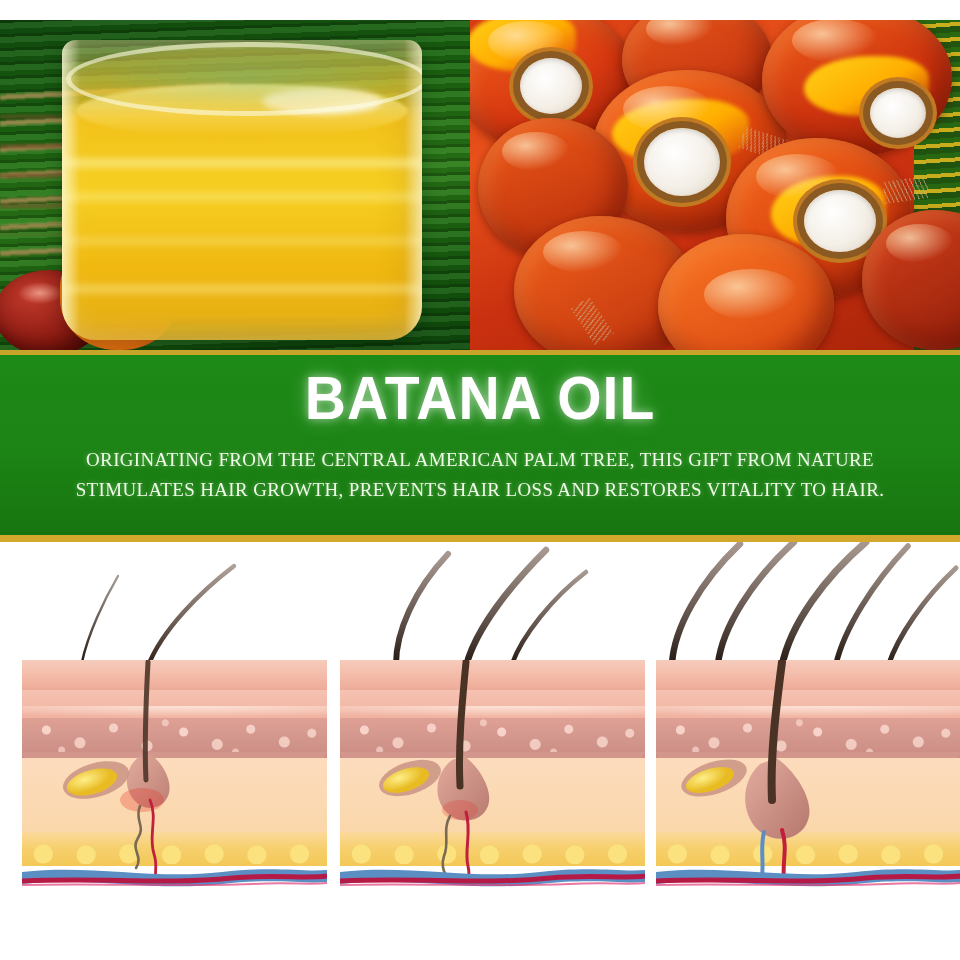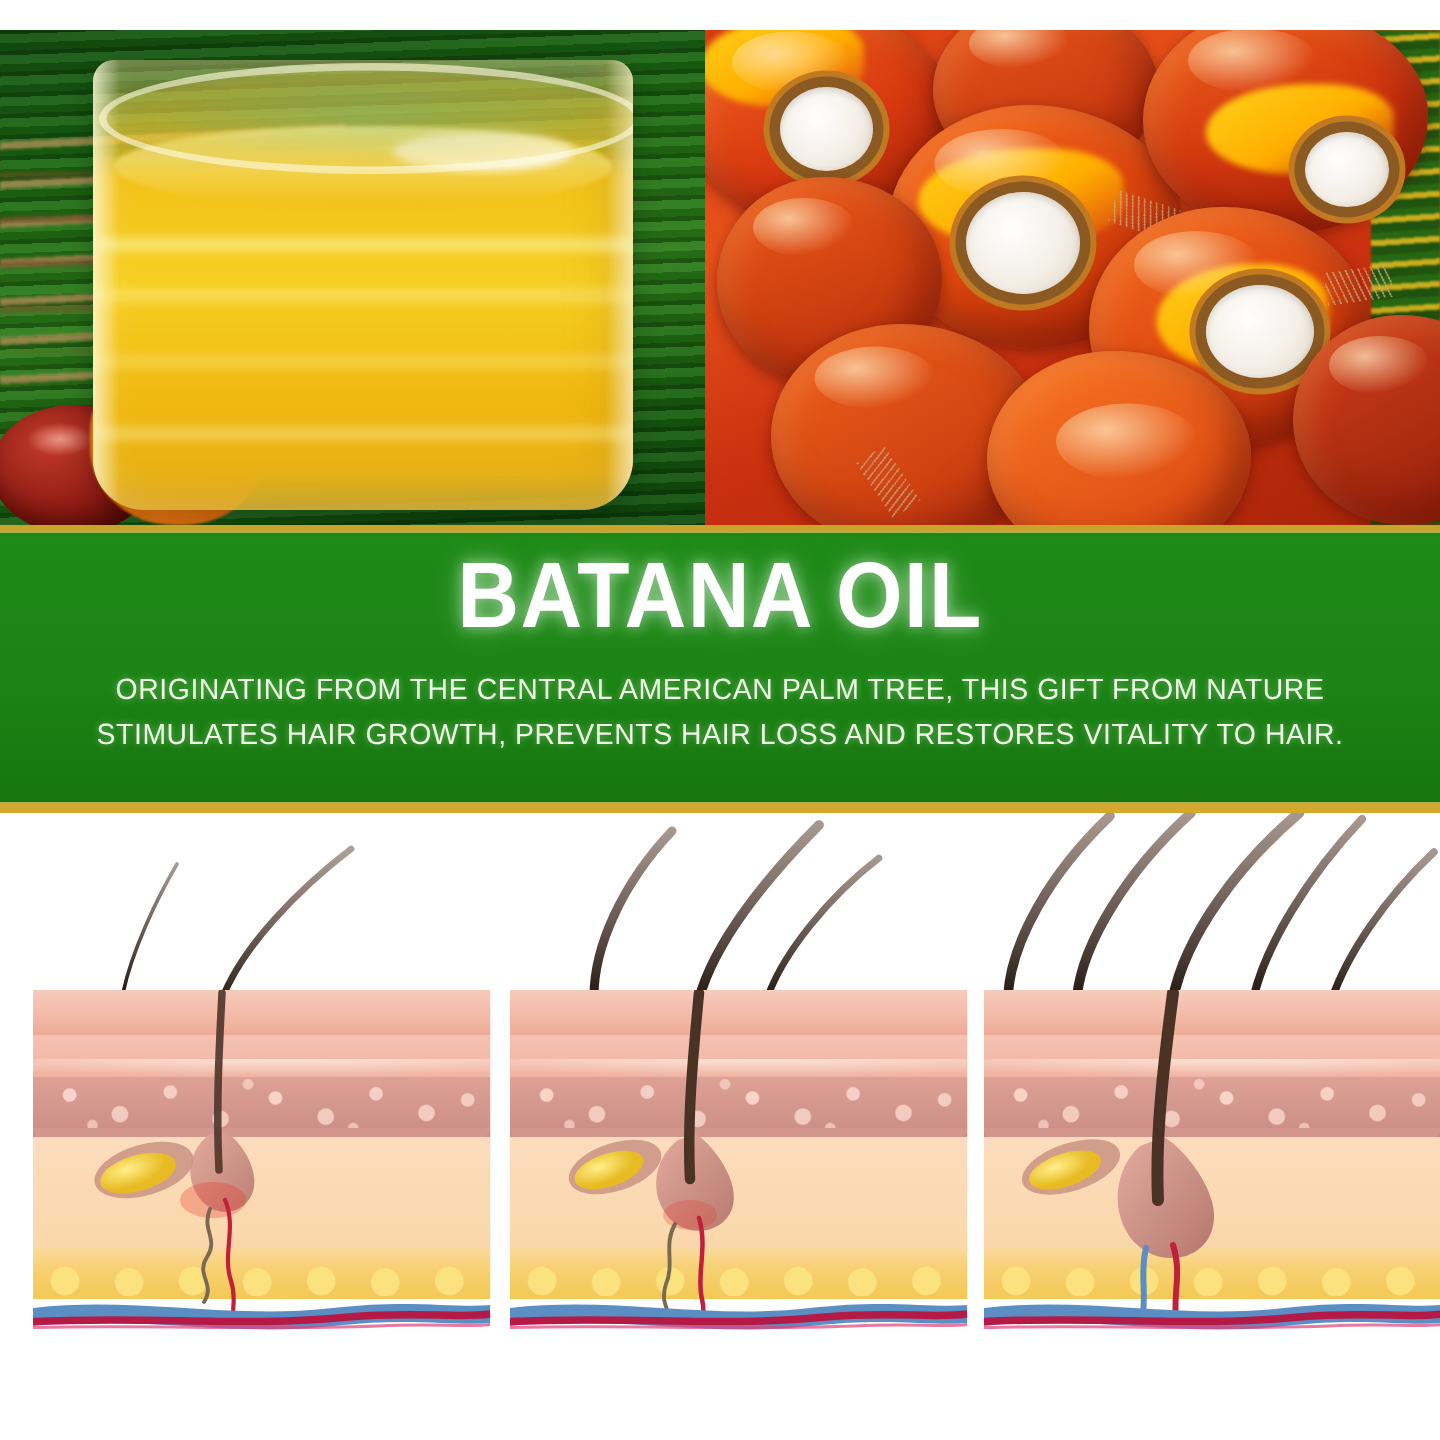--- a/index.html
+++ b/index.html
@@ -95,21 +95,21 @@
   .banner{position:absolute;left:0;top:330px;width:960px;height:192px;
      background:linear-gradient(180deg,#1e8a17 0%,#1c8315 55%,#17750f 100%);
      border-top:5px solid #c9a42a;border-bottom:7px solid #d3a82c;
      box-sizing:border-box;text-align:center;}
   .banner-title{margin:0;padding-top:12px;
      font-size:62px;line-height:1;font-weight:bold;letter-spacing:1px;
      color:#ffffff;
      font-family:"Liberation Sans","DejaVu Sans",sans-serif;
      transform:scaleX(.92);
      text-shadow:0 0 10px rgba(255,255,255,.55),0 0 22px rgba(200,255,200,.35);}
-  .banner-sub{margin:0;padding:16px 24px 0;}
+  .banner-sub{margin:0;padding:16px 24px 0;font-family:Liberation Serif, serif;}
   .banner-sub div{font-size:19.5px;line-height:1.55;letter-spacing:.4px;
      color:#f0fbe8;font-weight:normal;transform:scaleX(.97);
      text-shadow:0 0 5px rgba(210,255,200,.45);}
 
   
   .diagrams{position:absolute;left:0;top:522px;width:960px;height:438px;background:#fff;}
   .panel{position:absolute;top:118px;width:305px;height:228px;overflow:visible;}
   .skin{position:absolute;left:0;top:0;width:100%;height:228px;overflow:hidden;}
   
   .l-epi{position:absolute;left:0;top:0;width:100%;height:30px;

